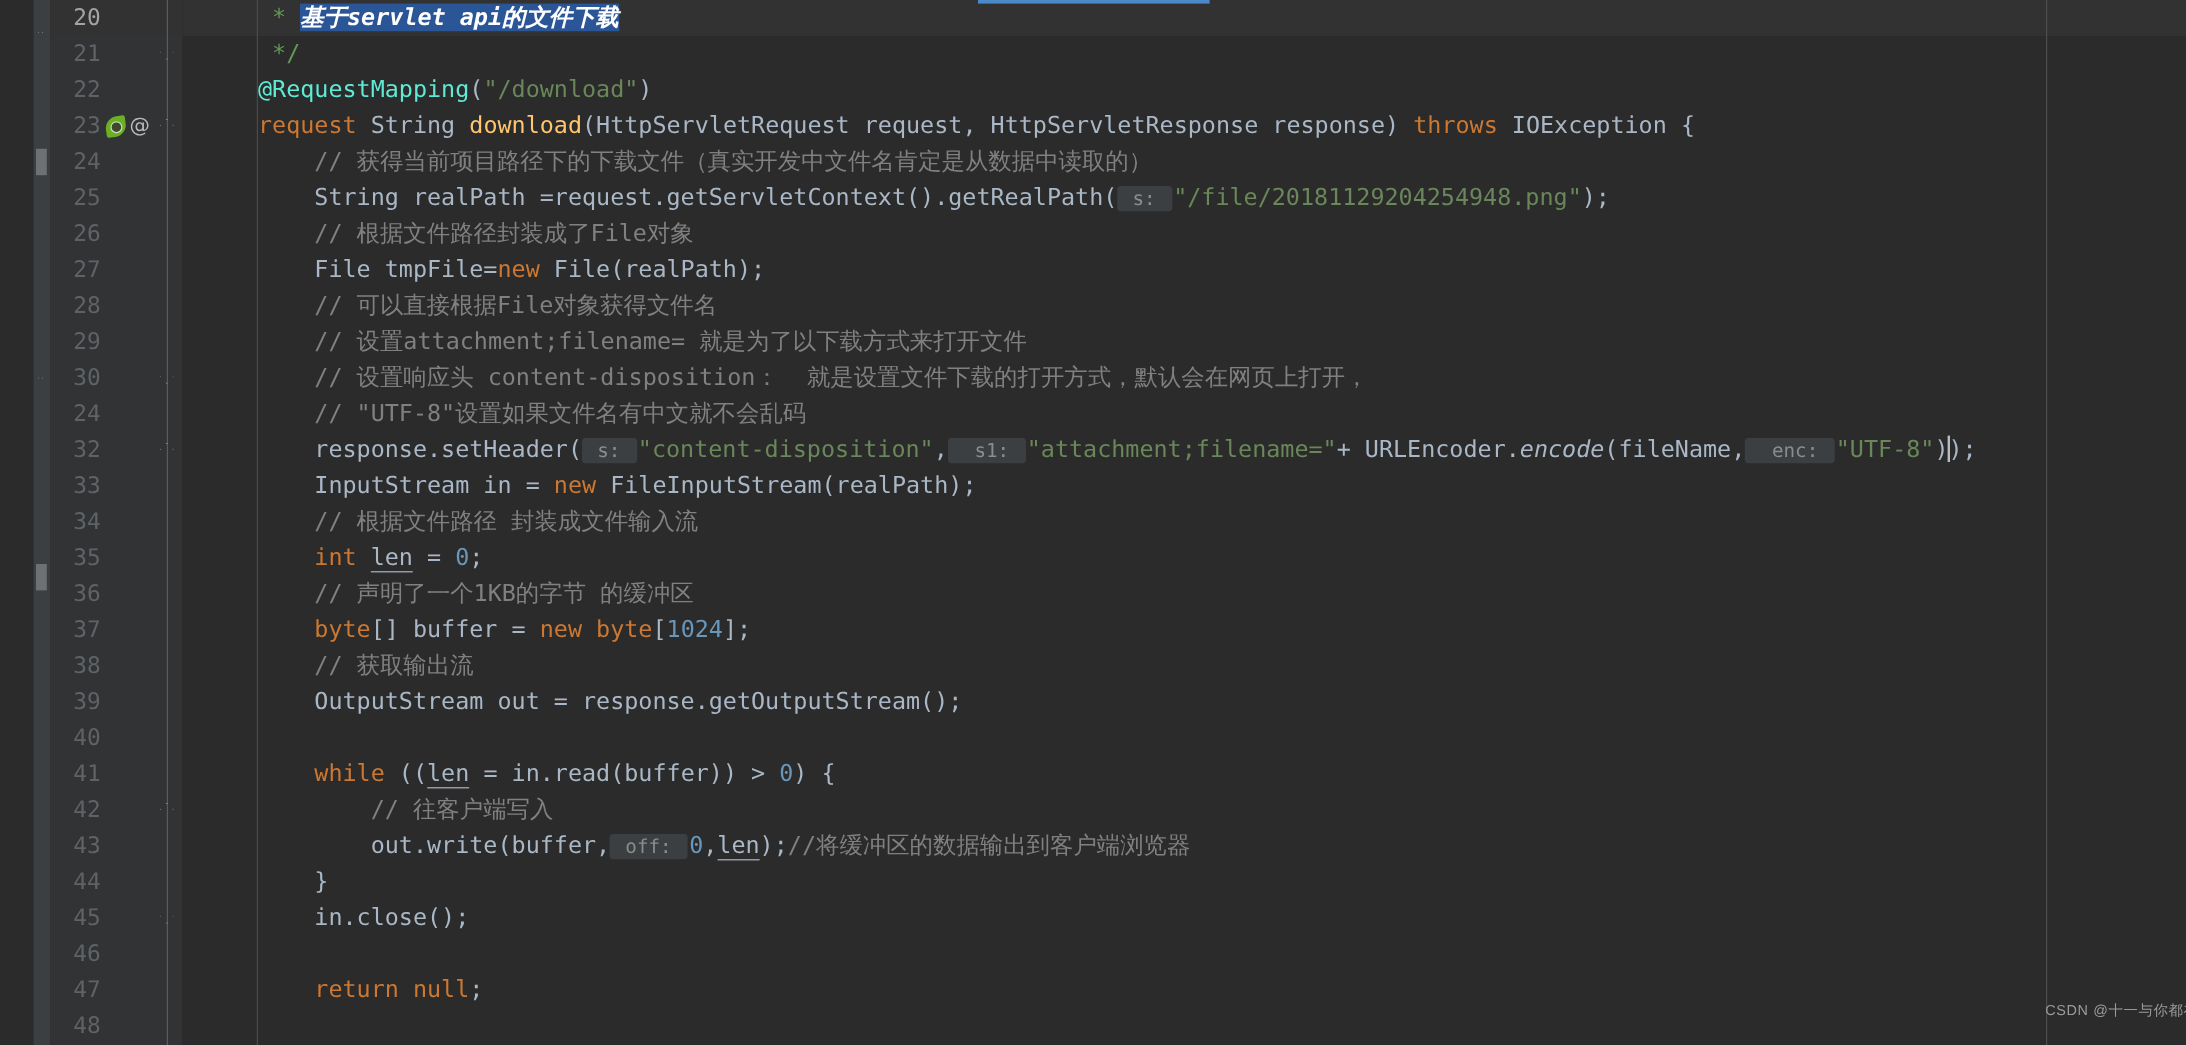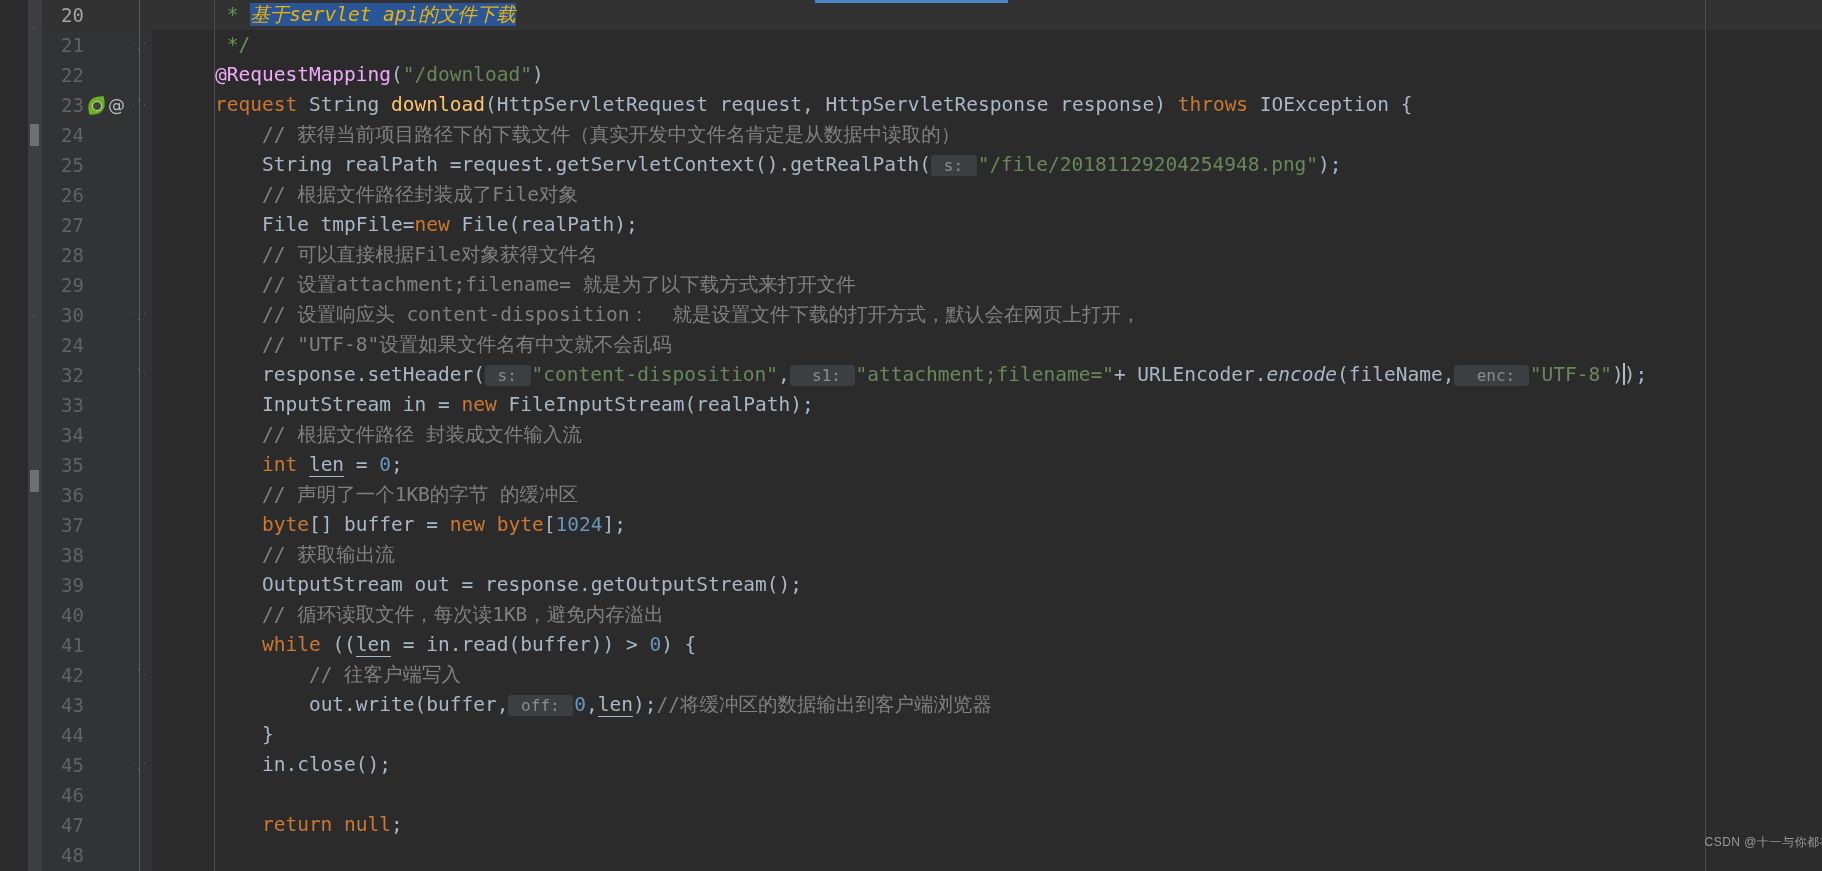--- a/index.html
+++ b/index.html
@@ -126,23 +126,23 @@
   
   .top-blue-bar {
     position:absolute; top:0; height:3px; background:#4a88c7;
   }
 
   
   .kw      { color:#cc7832; }
   .str     { color:#6a8759; }
   .num     { color:#6897bb; }
   .cmt     { color:#808080; }
-  .doc     { color:#eab308; font-style: italic; }
+  .doc     { color:#ffffff; font-style: italic; font-weight: bold; }
   .docmark { color:#629755; }
-  .ann     { color:#f0abfc; }
+  .ann     { color:#5eead4; }
   .method  { color:#ffc66d; }
   .statm   { color:#a9b7c6; font-style: italic; }
   .plain   { color:#a9b7c6; }
   .localvar{ color:#a9b7c6; border-bottom:1px solid #a9b7c6; }
   .hint {
     background:#3b3f41; color:#8c8c8c; font-size:16px;
     padding:1px 4px 1px 3px; border-radius:3px; margin-right:1px;
   }
   .seltext { background:#2a5596; }
 
@@ -299,21 +299,21 @@
         <div class="code-line"><span class="plain">        </span><span class="cmt">// 设置响应头 content-disposition：  就是设置文件下载的打开方式，默认会在网页上打开，</span></div>
         <div class="code-line"><span class="plain">        </span><span class="cmt">// "UTF-8"设置如果文件名有中文就不会乱码</span></div>
         <div class="code-line"><span class="plain">        </span><span class="plain">response.setHeader(</span><span class="hint"> s: </span><span class="str">"content-disposition"</span><span class="plain">,</span><span class="hint">  s1: </span><span class="str">"attachment;filename="</span><span class="plain">+ URLEncoder.</span><span class="statm">encode</span><span class="plain">(fileName,</span><span class="hint">  enc: </span><span class="str">"UTF-8"</span><span class="plain">)</span><span class="caret"></span><span class="plain">)</span><span class="plain">;</span></div>
         <div class="code-line"><span class="plain">        </span><span class="plain">InputStream in = </span><span class="kw">new </span><span class="plain">FileInputStream(realPath)</span><span class="plain">;</span></div>
         <div class="code-line"><span class="plain">        </span><span class="cmt">// 根据文件路径 封装成文件输入流</span></div>
         <div class="code-line"><span class="plain">        </span><span class="kw">int </span><span class="localvar">len</span><span class="plain"> = </span><span class="num">0</span><span class="plain">;</span></div>
         <div class="code-line"><span class="plain">        </span><span class="cmt">// 声明了一个1KB的字节 的缓冲区</span></div>
         <div class="code-line"><span class="plain">        </span><span class="kw">byte</span><span class="plain">[] buffer = </span><span class="kw">new </span><span class="kw">byte</span><span class="plain">[</span><span class="num">1024</span><span class="plain">]</span><span class="plain">;</span></div>
         <div class="code-line"><span class="plain">        </span><span class="cmt">// 获取输出流</span></div>
         <div class="code-line"><span class="plain">        </span><span class="plain">OutputStream out = response.getOutputStream()</span><span class="plain">;</span></div>
-        <div class="code-line"><span class="plain">        </span><span class="cmt">// 循环读取文件，每次读1KB，避免内存溢出</span></div>
+        <div class="code-line"><span class="plain">        </span></div>
         <div class="code-line"><span class="plain">        </span><span class="kw">while </span><span class="plain">((</span><span class="localvar">len</span><span class="plain"> = in.read(buffer)) &gt; </span><span class="num">0</span><span class="plain">) {</span></div>
         <div class="code-line"><span class="plain">            </span><span class="cmt">// 往客户端写入</span></div>
         <div class="code-line"><span class="plain">            </span><span class="plain">out.write(buffer,</span><span class="hint"> off: </span><span class="num">0</span><span class="plain">,</span><span class="localvar">len</span><span class="plain">)</span><span class="plain">;</span><span class="cmt">//将缓冲区的数据输出到客户端浏览器</span></div>
         <div class="code-line"><span class="plain">        </span><span class="plain">}</span></div>
         <div class="code-line"><span class="plain">        </span><span class="plain">in.close()</span><span class="plain">;</span></div>
         <div class="code-line"></div>
         <div class="code-line"><span class="plain">        </span><span class="kw">return </span><span class="kw">null</span><span class="plain">;</span></div>
       </div>
   </div>
 

